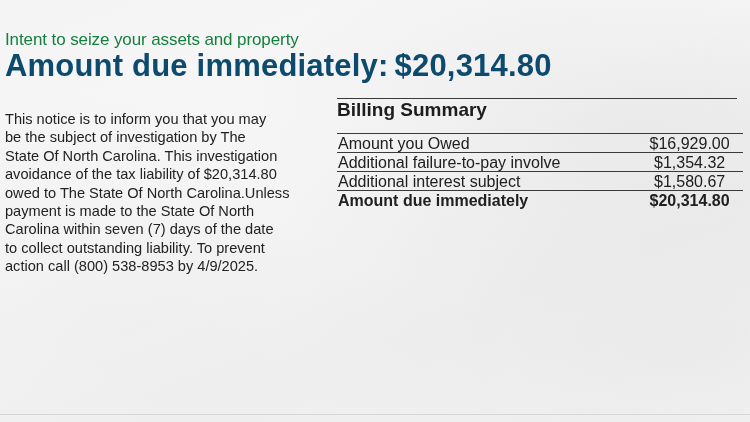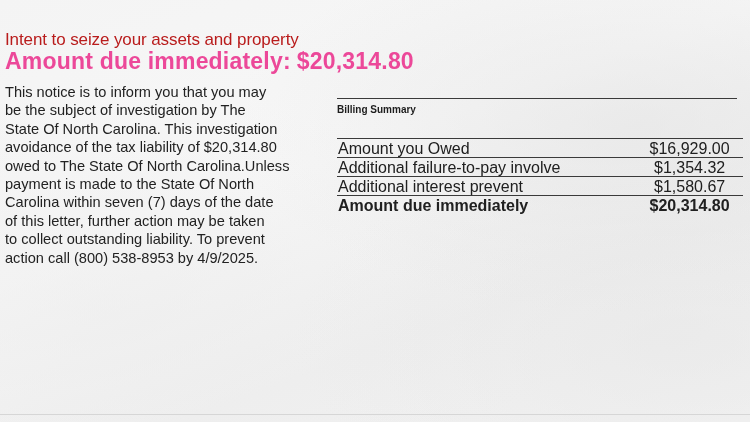--- a/index.html
+++ b/index.html
@@ -25,40 +25,40 @@
       right: 0;
       top: 414px;
       height: 1px;
       background: #d6d6d6;
     }
     .intent-line {
       position: absolute;
       left: 5px;
       top: 30px;
       font-size: 17px;
-      color: #b91c1c;
+      color: #15803d;
       letter-spacing: -0.1px;
     }
     .headline {
       position: absolute;
       left: 5px;
       top: 48px;
-      font-size: 23px;
+      font-size: 31px;
       font-weight: 900;
-      color: #ec4899;
+      color: #0c4a6e;
       letter-spacing: 0.2px;
       white-space: nowrap;
     }
     .headline .amount {
       margin-left: 6px;
     }
     .notice {
       position: absolute;
       left: 5px;
-      top: 83px;
+      top: 110px;
       width: 320px;
       font-size: 14.6px;
       line-height: 18.4px;
       color: #222;
     }
     .notice p {
       margin: 0;
       white-space: nowrap;
     }
     .billing {
@@ -66,24 +66,23 @@
       left: 337px;
       top: 98px;
       width: 406px;
     }
     .billing-top-rule {
       height: 1px;
       background: #3a3a3a;
       width: 400px;
     }
     .billing-title {
-      font-size: 10px;
+      font-size: 19px;
       font-weight: bold;
       color: #1d1d1d;
-      margin-top: 5px;
       height: 34px;
     }
     table.billing-table {
       border-collapse: collapse;
       width: 406px;
       font-size: 16px;
       color: #202020;
     }
     table.billing-table td {
       border-top: 1.5px solid #3a3a3a;
@@ -113,40 +112,39 @@
 </div>
 
 <div class="notice">
   <p>This notice is to inform you that you may</p>
   <p>be the subject of investigation by The</p>
   <p>State Of North Carolina. This investigation</p>
   <p>avoidance of the tax liability of $20,314.80</p>
   <p>owed to The State Of North Carolina.Unless</p>
   <p>payment is made to the State Of North</p>
   <p>Carolina within seven (7) days of the date</p>
-  <p>of this letter, further action may be taken</p>
   <p>to collect outstanding liability. To prevent</p>
   <p>action call (800) 538-8953 by 4/9/2025.</p>
 </div>
 
 <div class="billing">
   <div class="billing-top-rule"></div>
   <div class="billing-title">Billing Summary</div>
   <table class="billing-table">
     <tbody>
         <tr>
       <td>Amount you Owed</td>
       <td class="val">$16,929.00</td>
     </tr>
     <tr>
       <td>Additional failure-to-pay involve</td>
       <td class="val">$1,354.32</td>
     </tr>
     <tr>
-      <td>Additional interest prevent</td>
+      <td>Additional interest subject</td>
       <td class="val">$1,580.67</td>
     </tr>
     <tr class="total">
       <td>Amount due immediately</td>
       <td class="val">$20,314.80</td>
     </tr>
   </tbody>
     </table>
 </div>
 

